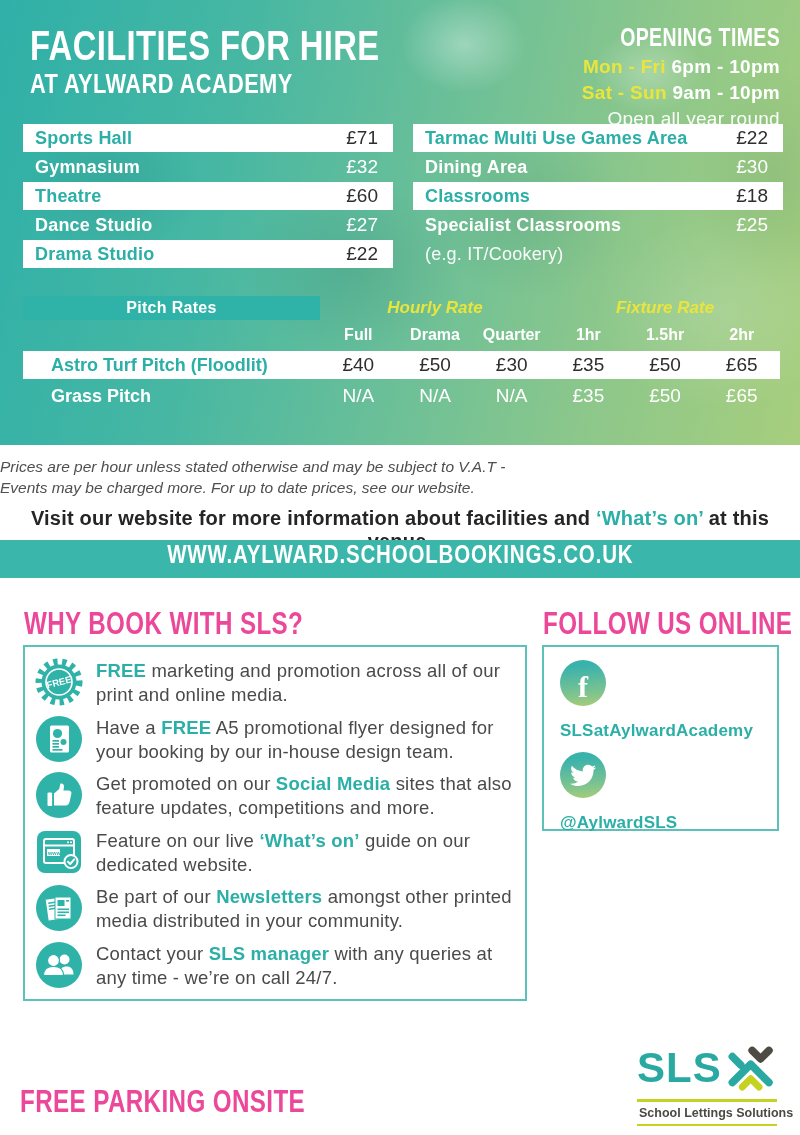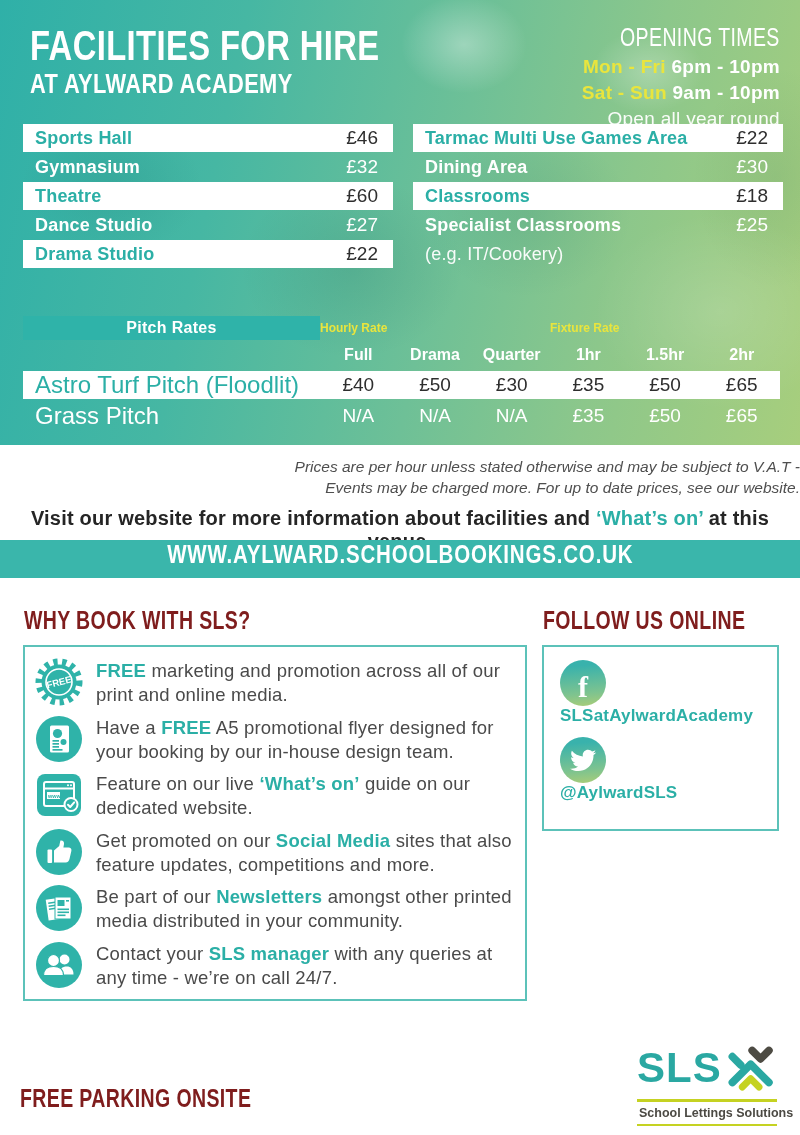--- a/index.html
+++ b/index.html
@@ -30,85 +30,85 @@
       radial-gradient(ellipse 160px 130px at 44% 60%, rgba(0,70,70,.12), transparent 70%),
       radial-gradient(ellipse 150px 120px at 66% 48%, rgba(0,80,70,.10), transparent 70%),
       radial-gradient(ellipse 120px 160px at 97% 40%, rgba(0,70,60,.08), transparent 70%);
   }
   .hero > * { position:relative; z-index:1; }
 
   .hero-header { display:flex; justify-content:space-between; padding:24px 20px 0 30px; }
   .title { color:#fff; font-weight:bold; font-size:42px; line-height:1.05; }
   .subtitle { color:#fff; font-weight:bold; font-size:28px; }
   .opening { text-align:right; color:#fff; }
-  .opening-title { font-weight:normal; font-size:25px; line-height:1.1; }
+  .opening-title { font-weight:bold; font-size:25px; line-height:1.1; }
   .opening-row { font-weight:bold; font-size:19px; margin-top:4px; letter-spacing:.3px; }
   .opening-days { color:#e9e53d;margin-top:24px; }
   .opening-note { font-size:19px; font-weight:normal; margin-top:4px; opacity:.95; letter-spacing:.3px; }
 
   
   .facilities { position:absolute; top:124px; left:23px; width:760px; display:flex; gap:20px; }
   .fac-col { flex:1; }
   .fac-row {
     height:28px; margin-bottom:1px; display:flex; align-items:center;
     justify-content:space-between; padding:0 15px 0 12px;
   }
   .fac-row .fac-name { font-weight:bold; font-size:18px; color:#fff; letter-spacing:.2px; }
   .fac-row .fac-price { font-size:19px; color:#fff; }
   .fac-row.hl { background:#fff; }
   .fac-row.hl .fac-name { color:#2bafa6; }
   .fac-row.hl .fac-price { color:#2e2e2e; }
   .fac-row.note-row .fac-name { font-weight:normal; opacity:.95; }
 
   
-  .pitch { position:absolute; top:296px; left:23px; width:757px;margin-top:20px; }
+  .pitch { position:absolute; top:296px; left:23px; width:757px; }
   .pitch-head { display:flex; align-items:center; height:24px; }
   .pitch-badge { width:297px; height:24px; background:#2fb3a9; color:#fff; font-weight:bold;
     font-size:16px; text-align:center; line-height:24px; letter-spacing:.3px; }
-  .pitch-group { width:230px; color:#e9e53d; font-weight:bold; font-size:12px; }
+  .pitch-group { width:230px; text-align:center; color:#e9e53d; font-weight:bold; font-size:17px;font-style:italic; }
   .pitch-sub { display:flex; align-items:center; height:26px; margin-top:2px; }
   .pitch-sub .spacer { width:297px; }
   .pitch-sub .cell { flex:1; text-align:center; color:#fff; font-weight:bold; font-size:16px; }
   .pitch-row { display:flex; align-items:center; height:28px; margin-top:3px; }
-  .pitch-row .pname { width:297px; padding-left:12px; font-weight:normal; font-size:24px; color:#fff; }
+  .pitch-row .pname { width:297px; padding-left:28px; font-weight:bold; font-size:18px; color:#fff; }
   .pitch-row .cell { flex:1; text-align:center; font-size:19px; color:#fff; }
   .pitch-row.hl { background:#fff; }
   .pitch-row.hl .pname { color:#2bafa6; }
   .pitch-row.hl .cell { color:#2e2e2e; }
 
   
-  .notes { position:absolute; top:457px; left:0; width:100%; text-align:right;
+  .notes { position:absolute; top:457px; left:0; width:100%; text-align:left;
     font-style:italic; font-size:15.5px; color:#4f4f4f; line-height:1.35; }
   .cta { position:absolute; top:507px; left:0; width:100%; text-align:center;
     font-weight:bold; font-size:20px; color:#252525; letter-spacing:.2px; }
   .cta .accent { color:#2bafa6; }
   .banner { position:absolute; top:540px; left:0; width:800px; height:38px;
     background:#3ab6ab; display:flex; align-items:flex-start; justify-content:center; }
   .banner-text { color:#fff; font-weight:bold; font-size:25px; }
 
   
-  .sec-heading { color:#7f1d1d; font-weight:bold; font-size:25px; }
+  .sec-heading { color:#ec4899; font-weight:bold; font-size:31px; }
   .why-heading { position:absolute; top:606px; left:24px; }
   .follow-heading { position:absolute; top:606px; left:543px; }
 
   .why-box { position:absolute; top:645px; left:23px; width:504px; height:356px;
     border:2px solid #5cc2b9; background:#fff; padding:11px 8px 9px 10px;
     display:flex; flex-direction:column; justify-content:space-between; }
   .why-item { display:flex; align-items:flex-start; gap:13px; }
   .why-icon { flex:0 0 48px; height:48px; }
   .why-text { font-size:18.5px; line-height:1.3; color:#4a4a4a; padding-top:1px; letter-spacing:.2px; }
   .why-text .accent { color:#2bafa6; font-weight:bold; }
 
   .follow-box { position:absolute; top:645px; left:542px; width:237px; height:186px;
     border:2px solid #5cc2b9; background:#fff; padding:13px 0 0 16px; }
   .social-circle { width:46px; height:46px; border-radius:50%;
     background:linear-gradient(175deg,#39b2ac 15%,#7cc390 70%,#aacd77 100%);
     display:flex; align-items:center; justify-content:center; }
   .fb-glyph { color:#fff; font-weight:bold; font-size:30px; font-family:"Liberation Serif","DejaVu Serif",serif; margin-top:8px; }
-  .handle { color:#2bafa6; font-weight:bold; font-size:17px; margin:0 0 11px 0; letter-spacing:.2px; }
+  .handle { color:#2bafa6; font-weight:bold; font-size:17px; margin:15px 0 11px 0; letter-spacing:.2px; }
 
   
   .parking { position:absolute; top:1084px; left:20px; }
   .logo { position:absolute; top:1038px; left:637px; width:140px; }
   .logo-top { display:flex; align-items:center; }
   .logo-sls { color:#2aa8a2; font-weight:bold; font-size:42px; letter-spacing:1px; line-height:1; }
   .logo-rule { height:2.5px; background:#c5d222; margin:1px 0; }
   .logo-name { font-size:12.5px; font-weight:bold; color:#4c4a44; padding:3px 0 3px 2px; white-space:nowrap; }
 </style>
 </head>
@@ -127,21 +127,21 @@
         <div class="opening-row"><span class="opening-days">Mon - Fri</span> <span>6pm - 10pm</span></div>
         <div class="opening-row"><span class="opening-days">Sat - Sun</span> <span>9am - 10pm</span></div>
         <div class="opening-note">Open all year round</div>
       </div>
     </div>
 
     <div class="facilities">
       <div class="fac-col">
         <div class="fac-row hl">
             <span class="fac-name">Sports Hall</span>
-            <span class="fac-price">£46</span>
+            <span class="fac-price">£71</span>
           </div>
         <div class="fac-row">
             <span class="fac-name">Gymnasium</span>
             <span class="fac-price">£32</span>
           </div>
         <div class="fac-row hl">
             <span class="fac-name">Theatre</span>
             <span class="fac-price">£60</span>
           </div>
         <div class="fac-row">
@@ -243,44 +243,44 @@
         <circle cx="24" cy="24" r="23" fill="#2fb3a9"></circle>
         <rect x="15" y="10.5" width="19" height="27" rx="1.5" fill="#ffffff"></rect>
         <circle cx="22.5" cy="18.5" r="4.6" fill="#2fb3a9"></circle>
         <circle cx="28.5" cy="27" r="3" fill="#2fb3a9"></circle>
         <rect x="17.5" y="25" width="6.5" height="1.7" fill="#2fb3a9"></rect>
         <rect x="17.5" y="28" width="6.5" height="1.7" fill="#2fb3a9"></rect>
         <rect x="17.5" y="31" width="6.5" height="1.7" fill="#2fb3a9"></rect>
         <rect x="17.5" y="34" width="10" height="1.7" fill="#2fb3a9"></rect>
       </svg>
       <div class="why-text"><span>Have a </span><span class="accent">FREE</span><span> A5 promotional flyer designed for your booking by our in-house design team.</span></div>
+    </div>
+
+    <div class="why-item">
+      <svg class="why-icon" viewBox="0 0 48 48">
+        <circle cx="24" cy="24" r="23" fill="#2fb3a9"></circle>
+        <rect x="12.5" y="21.5" width="4.6" height="13.5" rx="1" fill="#ffffff"></rect>
+        <path fill="#ffffff" d="M19 34.5V22.5l5.2-4.4 1.2-5.6c2.6-.4 4 1.2 3.6 3.6l-.6 3.4h5.3c1.9 0 3.1 1.5 2.7 3.3l-1.9 8.3c-.4 1.9-1.7 3.4-3.9 3.4z"></path>
+      </svg>
+      <div class="why-text"><span>Get promoted on our </span><span class="accent">Social Media</span><span> sites that also feature updates, competitions and more.</span></div>
     </div>
 
     <div class="why-item">
       <svg class="why-icon" viewBox="0 0 48 48">
         <rect x="2" y="3" width="44" height="42" rx="8" fill="#2fb3a9"></rect>
         <rect x="9" y="11" width="30" height="24" rx="2" fill="none" stroke="#ffffff" stroke-width="2"></rect>
         <line x1="9" y1="17.5" x2="39" y2="17.5" stroke="#ffffff" stroke-width="2"></line>
         <circle cx="33" cy="14.3" r="1" fill="#ffffff"></circle>
           <circle cx="36" cy="14.3" r="1" fill="#ffffff"></circle>
         <rect x="12" y="21" width="13" height="7" fill="#ffffff"></rect>
         <text x="13" y="26.6" font-size="5.5" font-weight="bold" fill="#2fb3a9" font-family="Liberation Sans, sans-serif">www</text>
         <circle cx="36" cy="33.5" r="6.5" fill="#2fb3a9" stroke="#ffffff" stroke-width="2"></circle>
         <path d="M33 33.7 l2.2 2.3 4-4.6" fill="none" stroke="#ffffff" stroke-width="2" stroke-linecap="round" stroke-linejoin="round"></path>
       </svg>
       <div class="why-text"><span>Feature on our live </span><span class="accent">‘What’s on’</span><span> guide on our dedicated website.</span></div>
-    </div>
-
-    <div class="why-item">
-      <svg class="why-icon" viewBox="0 0 48 48">
-        <circle cx="24" cy="24" r="23" fill="#2fb3a9"></circle>
-        <rect x="12.5" y="21.5" width="4.6" height="13.5" rx="1" fill="#ffffff"></rect>
-        <path fill="#ffffff" d="M19 34.5V22.5l5.2-4.4 1.2-5.6c2.6-.4 4 1.2 3.6 3.6l-.6 3.4h5.3c1.9 0 3.1 1.5 2.7 3.3l-1.9 8.3c-.4 1.9-1.7 3.4-3.9 3.4z"></path>
-      </svg>
-      <div class="why-text"><span>Get promoted on our </span><span class="accent">Social Media</span><span> sites that also feature updates, competitions and more.</span></div>
     </div>
 
     <div class="why-item">
       <svg class="why-icon" viewBox="0 0 48 48">
         <circle cx="24" cy="24" r="23" fill="#2fb3a9"></circle>
         <g transform="rotate(-8 24 24)">
           <rect x="12" y="14" width="16" height="21" fill="#ffffff"></rect>
           <rect x="14" y="17" width="12" height="1.6" fill="#2fb3a9"></rect>
           <rect x="14" y="20" width="12" height="1.6" fill="#2fb3a9"></rect>
           <rect x="14" y="23" width="12" height="1.6" fill="#2fb3a9"></rect>

